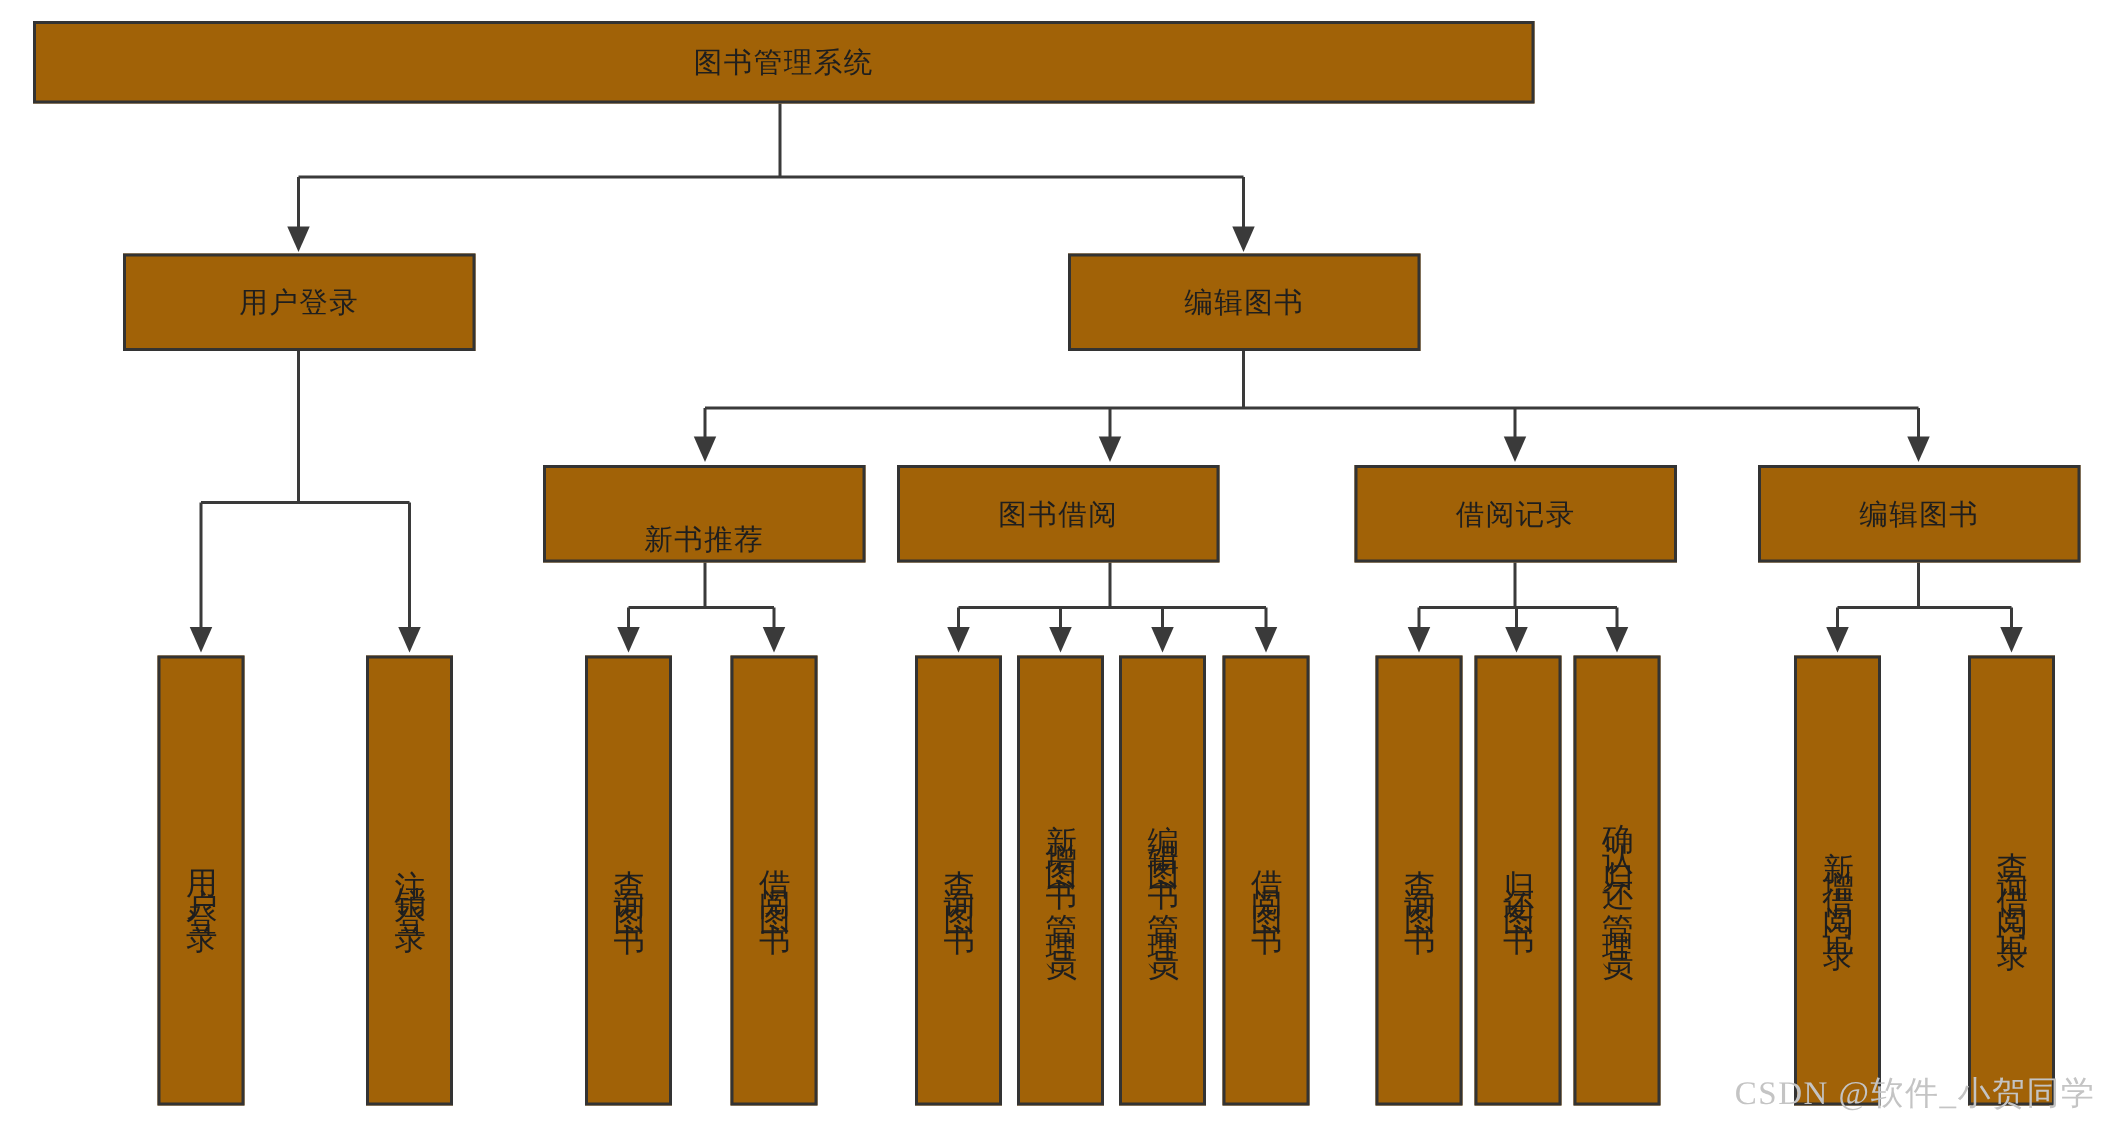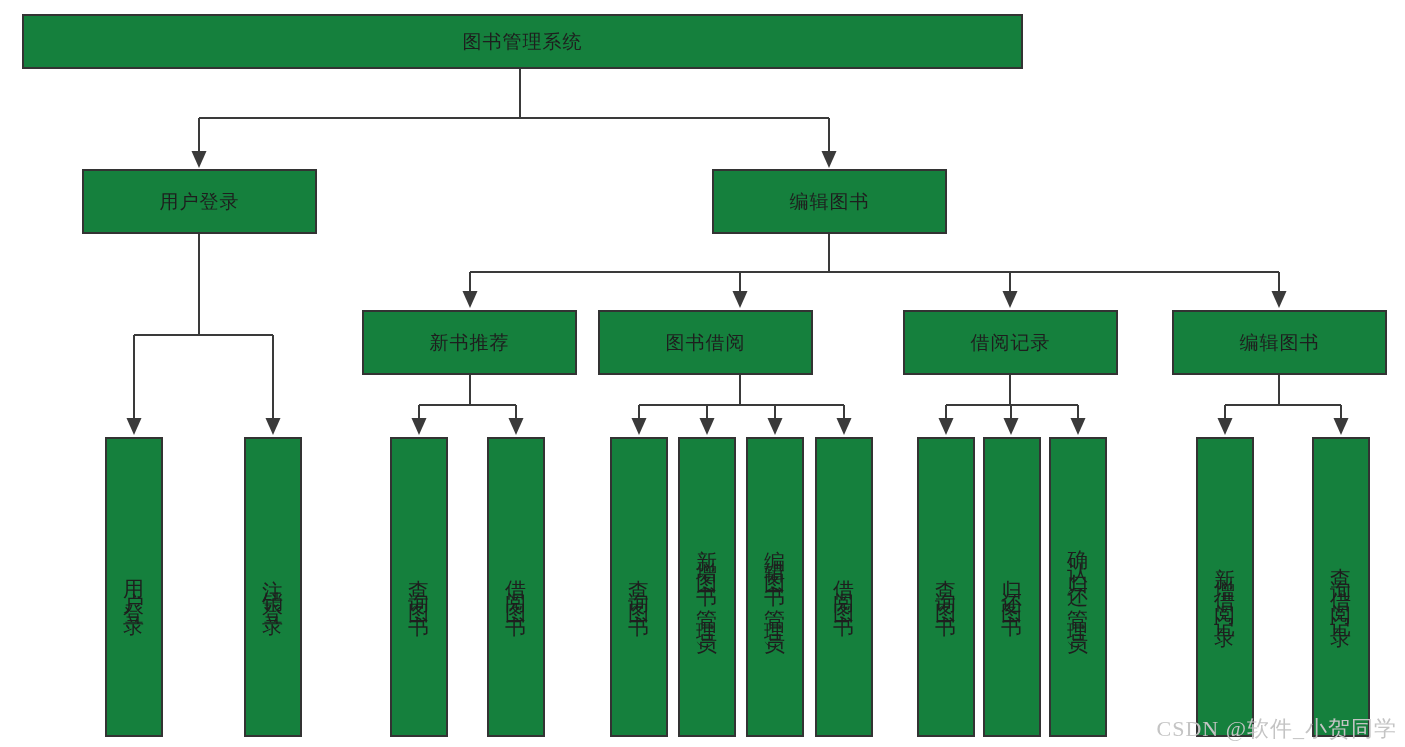--- a/index.html
+++ b/index.html
@@ -14,21 +14,21 @@
   .connectors {
     position: absolute;
     left: 0; top: 0;
     width: 1405px; height: 747px;
     pointer-events: none;
   }
   .box {
     position: absolute;
     box-sizing: border-box;
     border: 2px solid #333333;
-    background: #15803d;
+    background: #a16207;
     display: flex;
     align-items: center;
     justify-content: center;
   }
   .hlabel {
     font-size: 19px;
     color: #1e1e1e;
     letter-spacing: 1px;
     white-space: nowrap;
   }
@@ -37,21 +37,21 @@
     text-orientation: mixed;
     font-size: 21px;
     letter-spacing: 12px;
     line-height: 1;
     color: #1e1e1e;
   }
   .root   { left: 22px;  top: 14px;  width: 1001px; height: 55px; }
   .l2a    { left: 82px;  top: 169px; width: 235px;  height: 65px; }
   .l2b    { left: 712px; top: 169px; width: 235px;  height: 65px; }
   .l3     { top: 310px;  height: 65px; width: 215px; }
-  .l3a    { left: 362px; }
+  .l3a    { left: 362px; align-items: flex-end; }
   .l3b    { left: 598px; }
   .l3c    { left: 903px; }
   .l3d    { left: 1172px; }
   .leaf   { top: 437px; width: 58px; height: 300px; }
   .lf1  { left: 105px; }
   .lf2  { left: 244px; }
   .lf3  { left: 390px; }
   .lf4  { left: 487px; }
   .lf5  { left: 610px; }
   .lf6  { left: 678px; }

